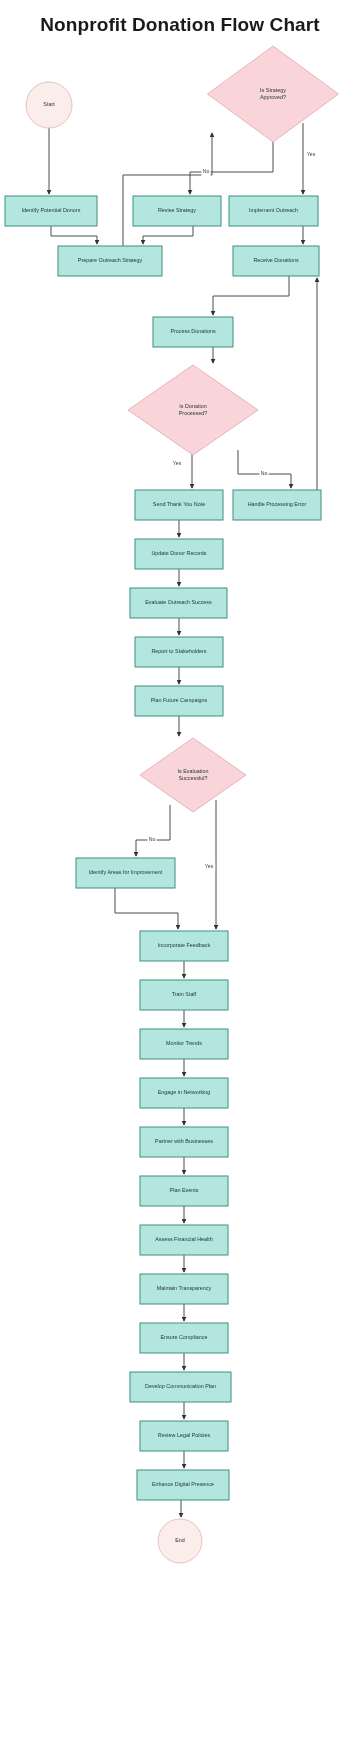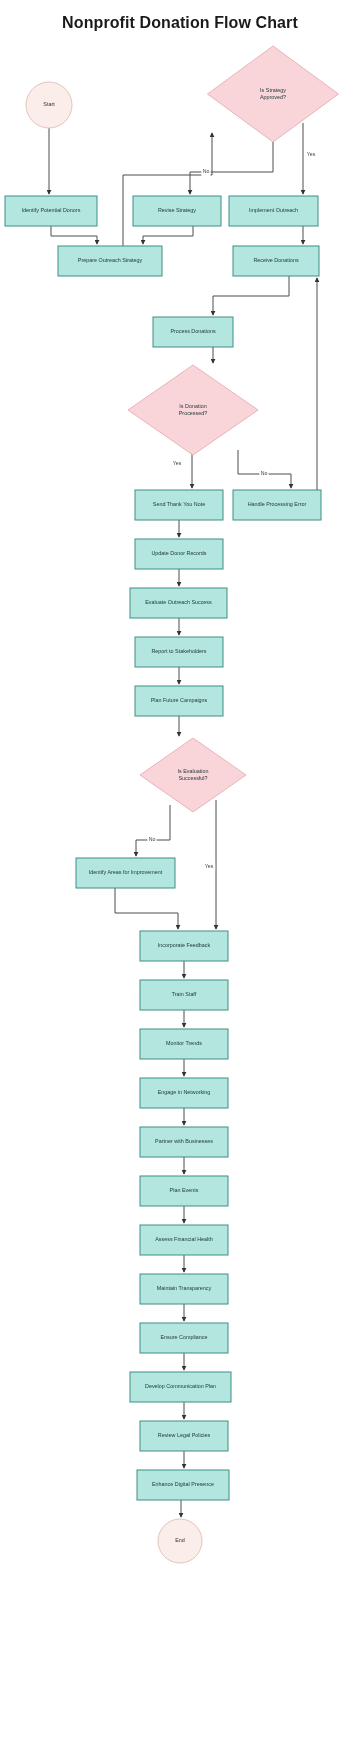--- a/index.html
+++ b/index.html
@@ -13,21 +13,21 @@
     position: relative;
     font-family: "Liberation Sans", sans-serif;
     overflow: hidden;
   }
   #chart-title {
     position: absolute;
     top: 14px;
     left: 0;
     width: 360px;
     text-align: center;
-    font-size: 16px;
+    font-size: 19px;
     font-weight: bold;
     color: #1a1a1a;
     letter-spacing: 0.1px;
   }
   #flow-svg {
     position: absolute;
     top: 0;
     left: 0;
   }
   .node-rect {

